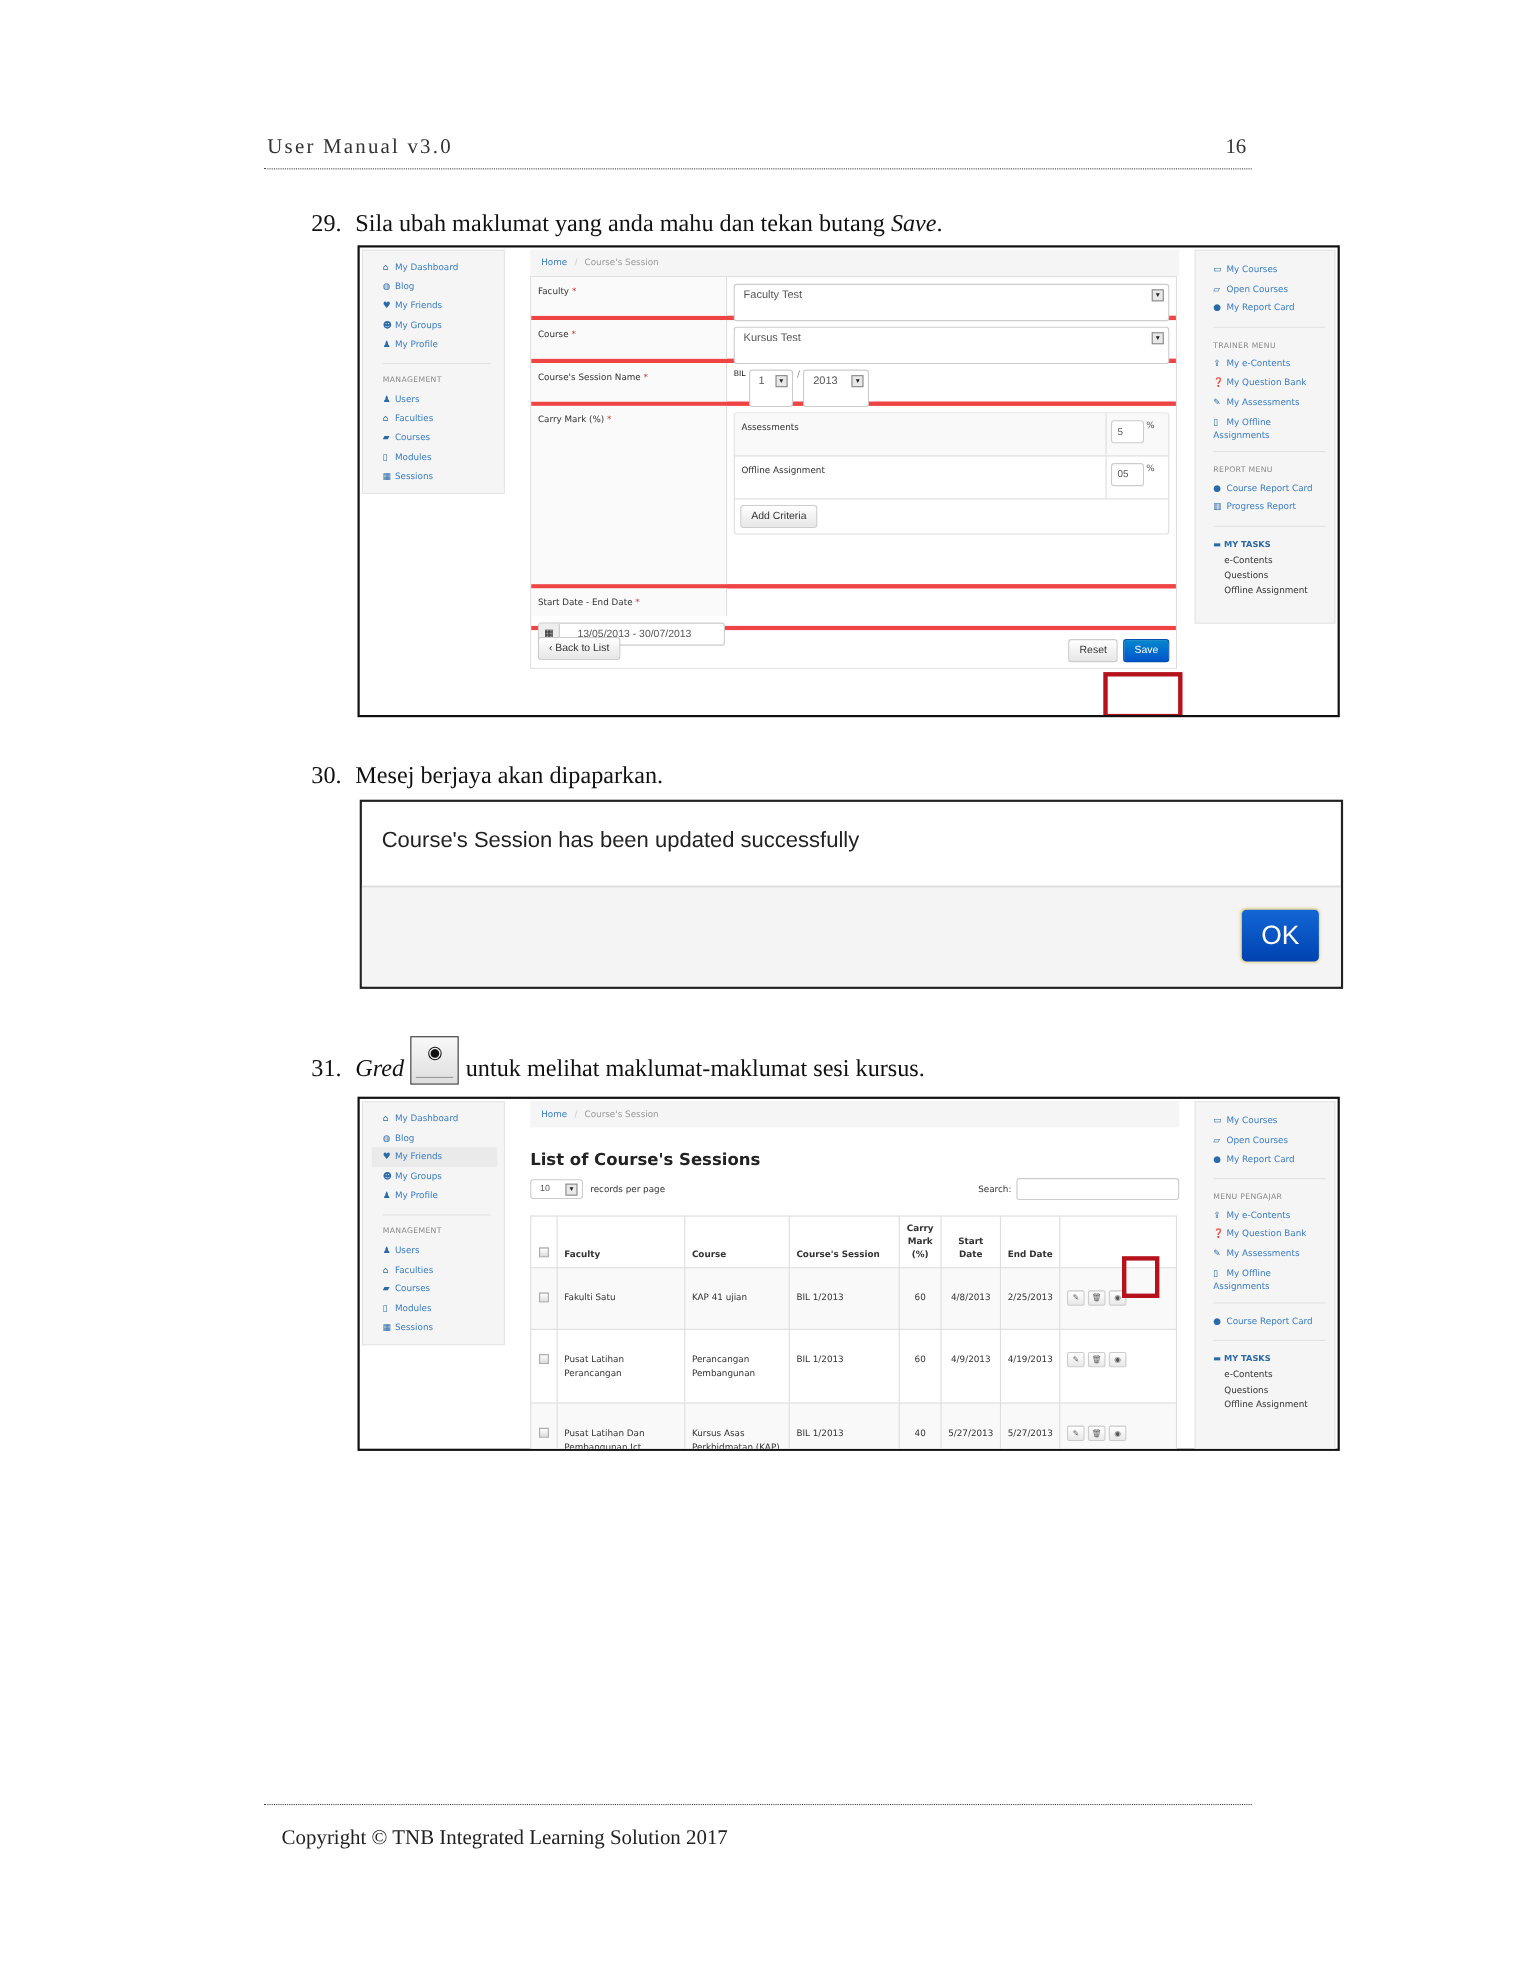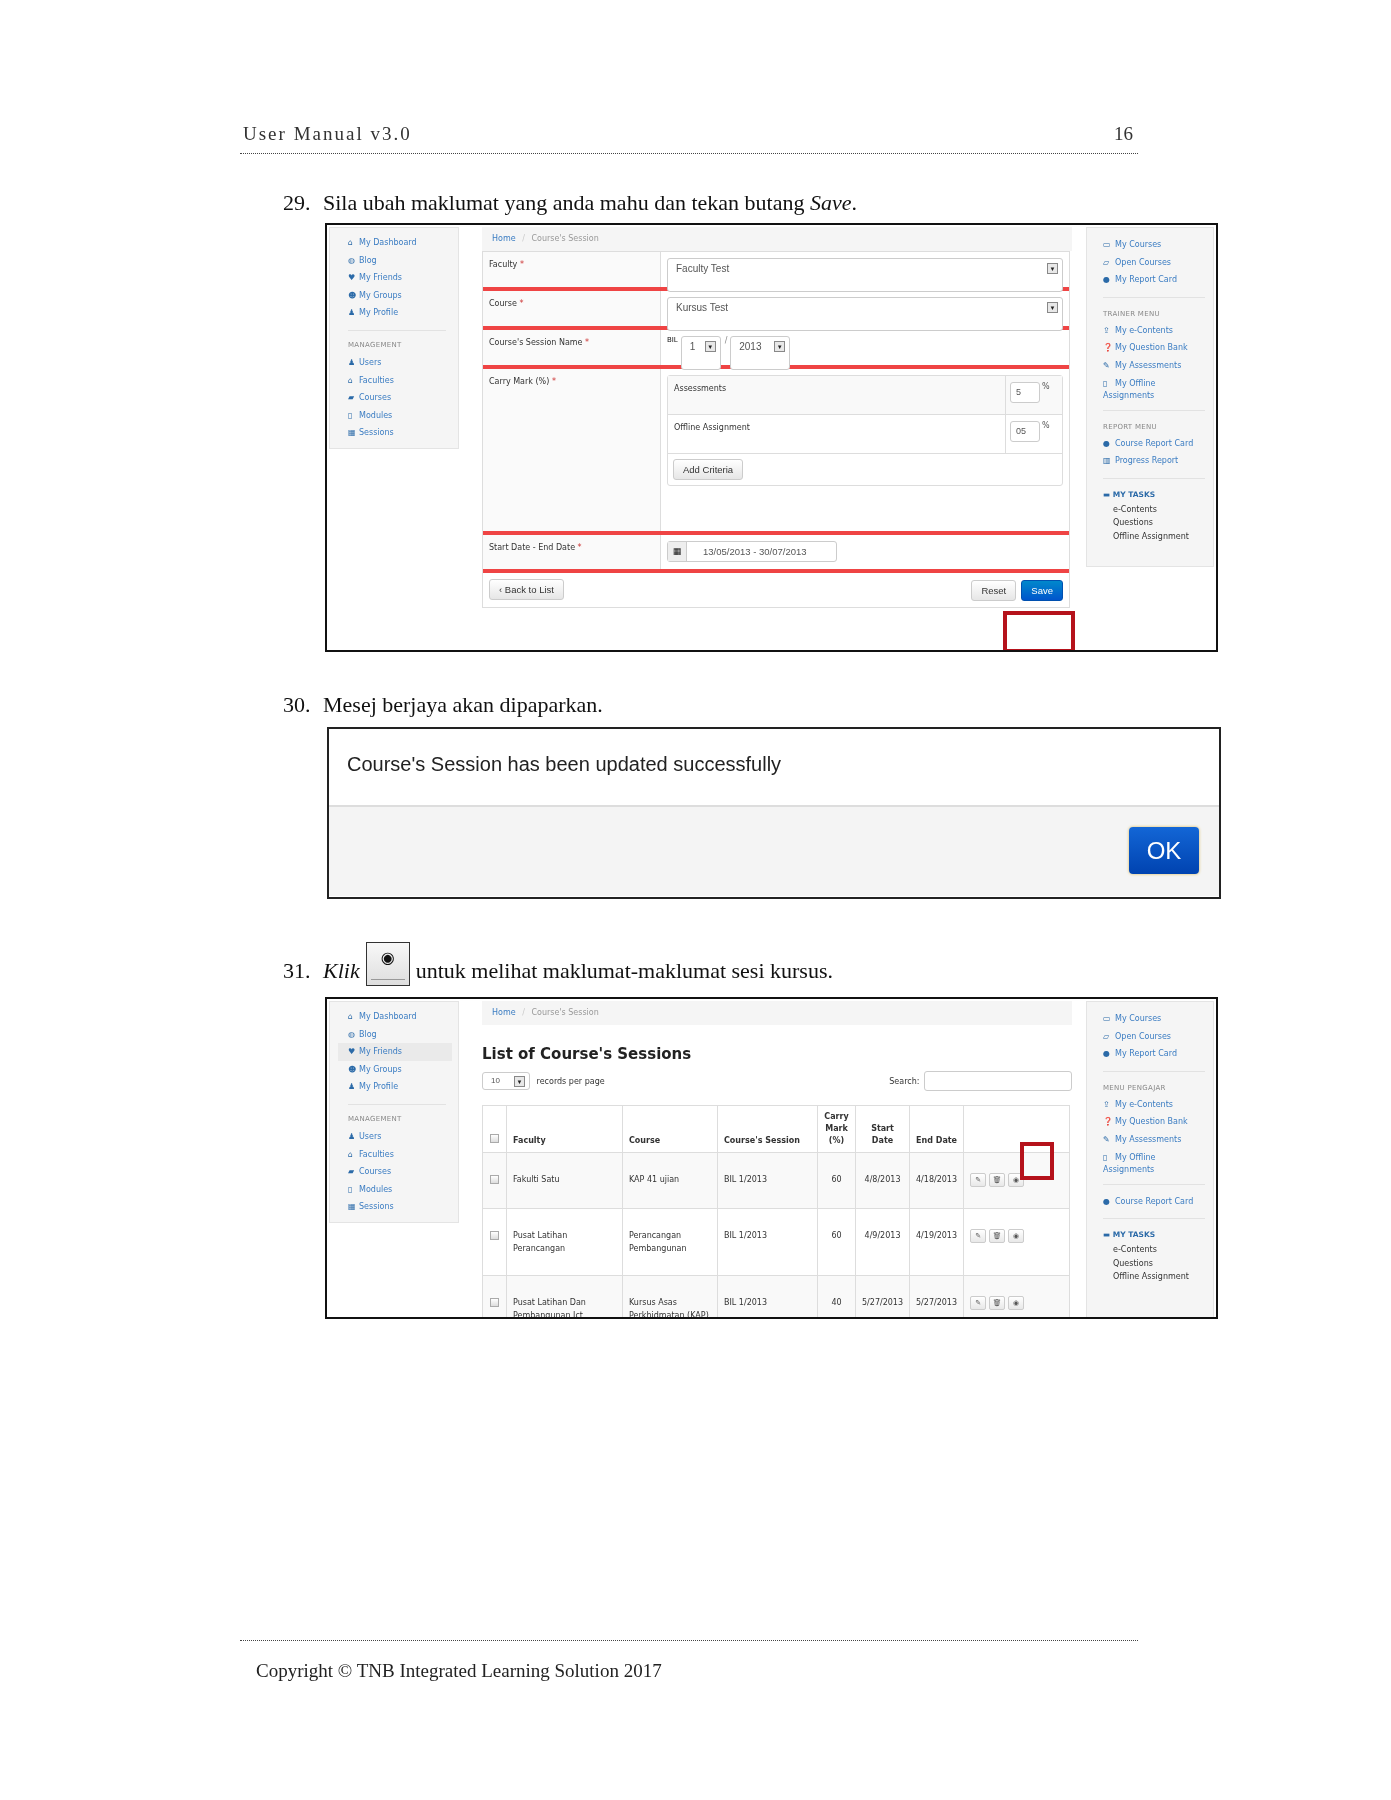--- a/index.html
+++ b/index.html
@@ -141,21 +141,21 @@
             <div class="crit-row">
               <div class="cn">Offline Assignment</div>
               <div class="cv"><span class="pct-in">05</span><span class="pct">%</span></div>
             </div>
             <div style="padding:5px 5px;">
               <span class="btn">Add Criteria</span>
             </div>
           </div>
         </div>
       </div>
-      <div class="frow" style="height:38px;">
+      <div class="frow" style="height:38px;flex-direction:column;">
         <div class="lbl"><span>Start Date - End Date</span> <span class="req">*</span></div>
         <div class="fld"><div class="date-in">
               <span class="ic">▦</span>
               <span class="v">13/05/2013 - 30/07/2013</span>
             </div></div>
       </div>
       <div class="frow" style="height:34px; padding:6px 6px; justify-content:space-between; background:#fff;">
         <span class="btn"><span>‹ </span><span>Back to List</span></span>
         <span>
           <span class="btn">Reset</span>
@@ -194,21 +194,21 @@
 </div>
 
 <div class="abs dialog" style="left:327px; top:727px; width:894px; height:172px;">
   <div class="msg">Course's Session has been updated successfully</div>
   <div class="foot">
     <div class="ok-btn">OK</div>
   </div>
 </div>
 
 <div class="abs step" style="left:283px; top:940px;">
-  <span class="num">31.</span><i>Klik</i><span class="eye-box">◉</span><span>untuk melihat maklumat-maklumat sesi kursus.</span>
+  <span class="num">31.</span><i>Gred</i><span class="eye-box">◉</span><span>untuk melihat maklumat-maklumat sesi kursus.</span>
 </div>
 
 <div class="abs shot" style="left:325px; top:997px; width:893px; height:322px;">
   <div class="lsb" style="height:222px;">
     <div class="item"><span class="ic">⌂</span><span>My Dashboard</span></div>
     <div class="item"><span class="ic">◍</span><span>Blog</span></div>
     <div class="item active"><span class="ic">♥</span><span>My Friends</span></div>
     <div class="item"><span class="ic">☻</span><span>My Groups</span></div>
     <div class="item"><span class="ic">♟</span><span>My Profile</span></div>
     <div class="sep"></div>
@@ -251,21 +251,21 @@
         </tr>
       </thead>
       <tbody>
         <tr class="odd">
           <td class="c"><span class="cb"></span></td>
           <td>Fakulti Satu</td>
           <td>KAP 41 ujian</td>
           <td>BIL 1/2013</td>
           <td class="c">60</td>
           <td class="c">4/8/2013</td>
-          <td class="c">4/18/2013</td>
+          <td class="c">2/25/2013</td>
           <td><span class="abtn">✎</span><span class="abtn">🗑</span><span class="abtn">◉</span></td>
         </tr>
         <tr>
           <td class="c"><span class="cb"></span></td>
           <td>Pusat Latihan Perancangan</td>
           <td>Perancangan Pembangunan</td>
           <td>BIL 1/2013</td>
           <td class="c">60</td>
           <td class="c">4/9/2013</td>
           <td class="c">4/19/2013</td>

